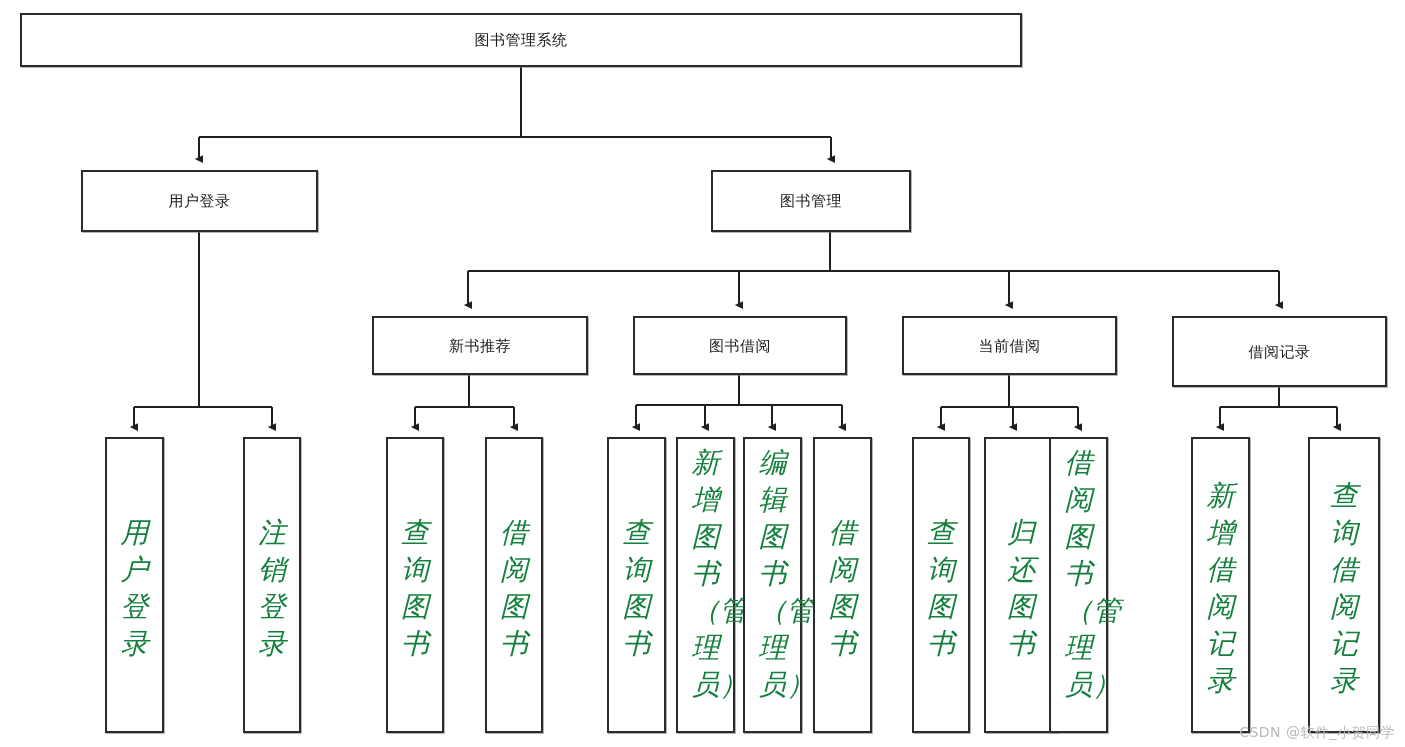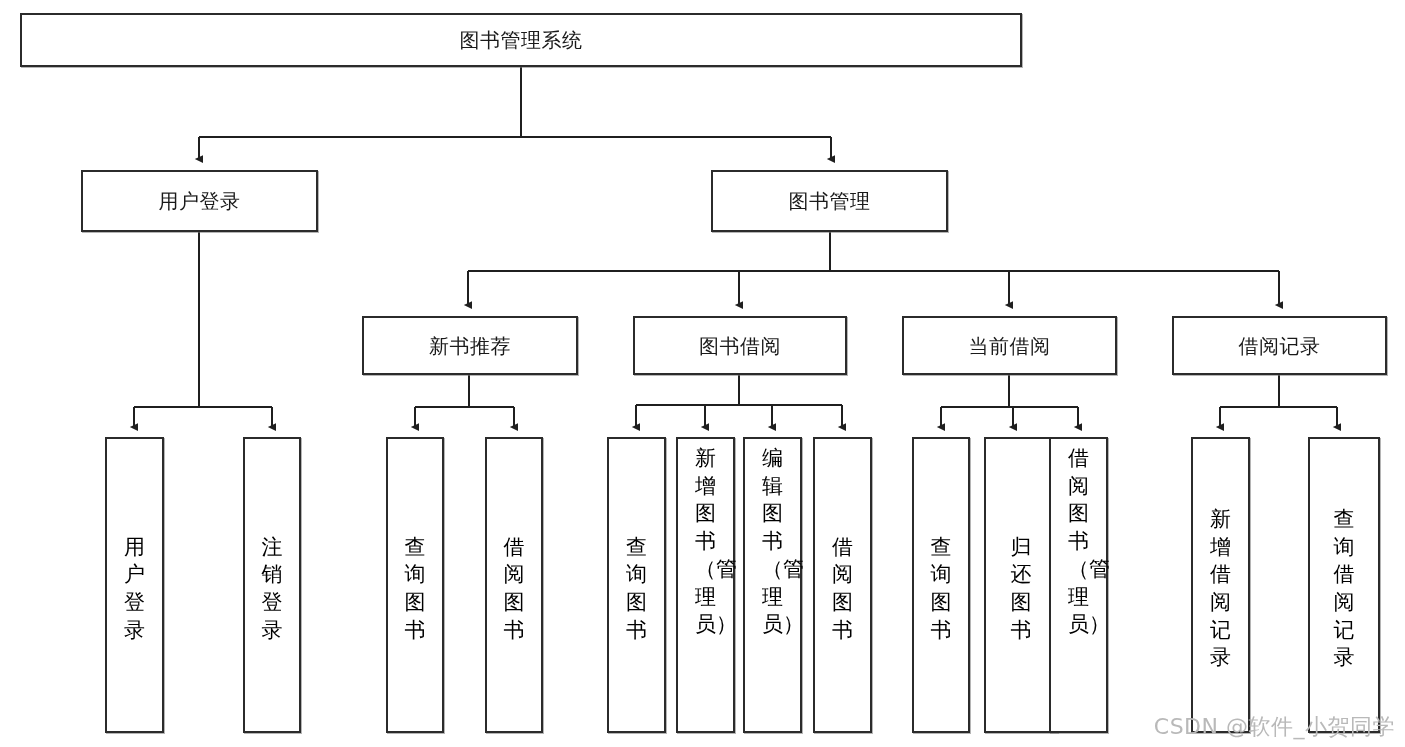--- a/index.html
+++ b/index.html
@@ -33,51 +33,52 @@
     position: absolute;
     box-sizing: border-box;
     background: #ffffff;
     border: 2px solid #2b2b2b;
     box-shadow: 1px 1px 0 rgba(120,120,120,0.55);
     display: flex;
     align-items: center;
     justify-content: center;
   }
   .node-label-h {
-    font-size: 20px;
+    font-size: 15px;
     line-height: 1.2;
     color: #1a1a1a;
     letter-spacing: 0.5px;
     white-space: nowrap;
     text-align: center;
   }
   .node-box.vertical {
     align-items: flex-start;
     justify-content: center;
     padding-top: 6px;
   }
   .node-label-v {
-    font-size: 21px;
+    font-size: 28px;
     line-height: 1.32;
-    color: #000000;
+    color: #15803d;
     width: 1em;
     word-break: break-all;
     text-align: center;
     white-space: normal;
     display: block;
+    font-style: italic;
   }
   .node-box.vertical.centered {
     align-items: center;
     padding-top: 8px;
   }
   .watermark {
     position: absolute;
     right: 10px;
     bottom: 5px;
-    font-size: 22px;
+    font-size: 14px;
     color: #b9b9b9;
     white-space: nowrap;
     letter-spacing: 0.5px;
   }
 </style>
 </head>
 <body>
 
 <div id="diagram-root">
 
@@ -131,34 +132,34 @@
     </g>
   </svg>
 
   <div class="node-box" style="left:20px; top:13px; width:1002px; height:54px;">
     <span class="node-label-h">图书管理系统</span>
   </div>
 
   <div class="node-box" style="left:81px; top:170px; width:237px; height:62px;">
     <span class="node-label-h">用户登录</span>
   </div>
-  <div class="node-box" style="left:711px; top:170px; width:237px; height:62px;">
+  <div class="node-box" style="left:711px; top:170px; width:200px; height:62px;">
     <span class="node-label-h">图书管理</span>
   </div>
 
-  <div class="node-box" style="left:362px; top:316px; width:216px; height:59px;">
+  <div class="node-box" style="left:372px; top:316px; width:216px; height:59px;">
     <span class="node-label-h">新书推荐</span>
   </div>
   <div class="node-box" style="left:902px; top:316px; width:215px; height:59px;">
     <span class="node-label-h">当前借阅</span>
   </div>
   <div class="node-box" style="left:633px; top:316px; width:214px; height:59px;">
     <span class="node-label-h">图书借阅</span>
   </div>
-  <div class="node-box" style="left:1172px; top:316px; width:215px; height:59px;">
+  <div class="node-box" style="left:1172px; top:316px; width:215px; height:71px;">
     <span class="node-label-h">借阅记录</span>
   </div>
 
   <div class="node-box vertical centered" style="left:105px; top:437px; width:59px; height:296px;">
     <span class="node-label-v">用户登录</span>
   </div>
   <div class="node-box vertical centered" style="left:243px; top:437px; width:58px; height:296px;">
     <span class="node-label-v">注销登录</span>
   </div>
   <div class="node-box vertical centered" style="left:386px; top:437px; width:58px; height:296px;">

